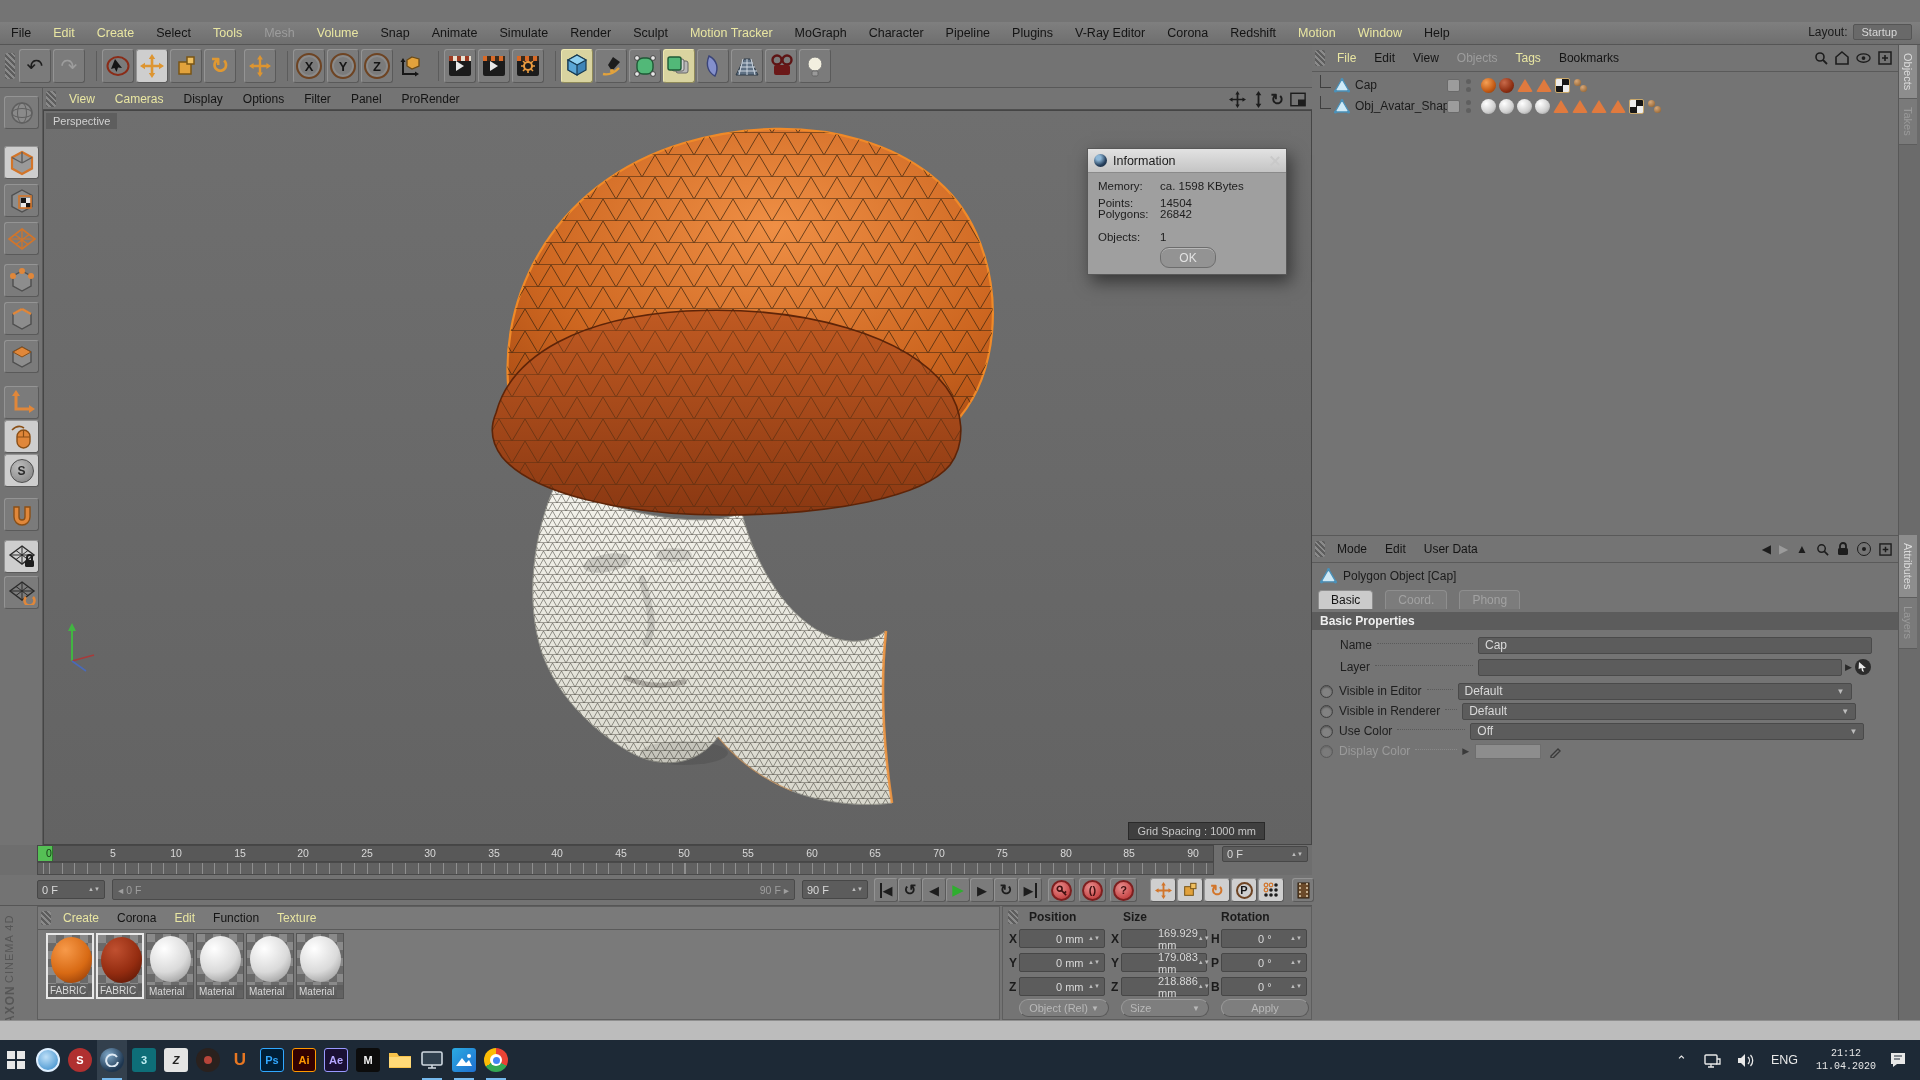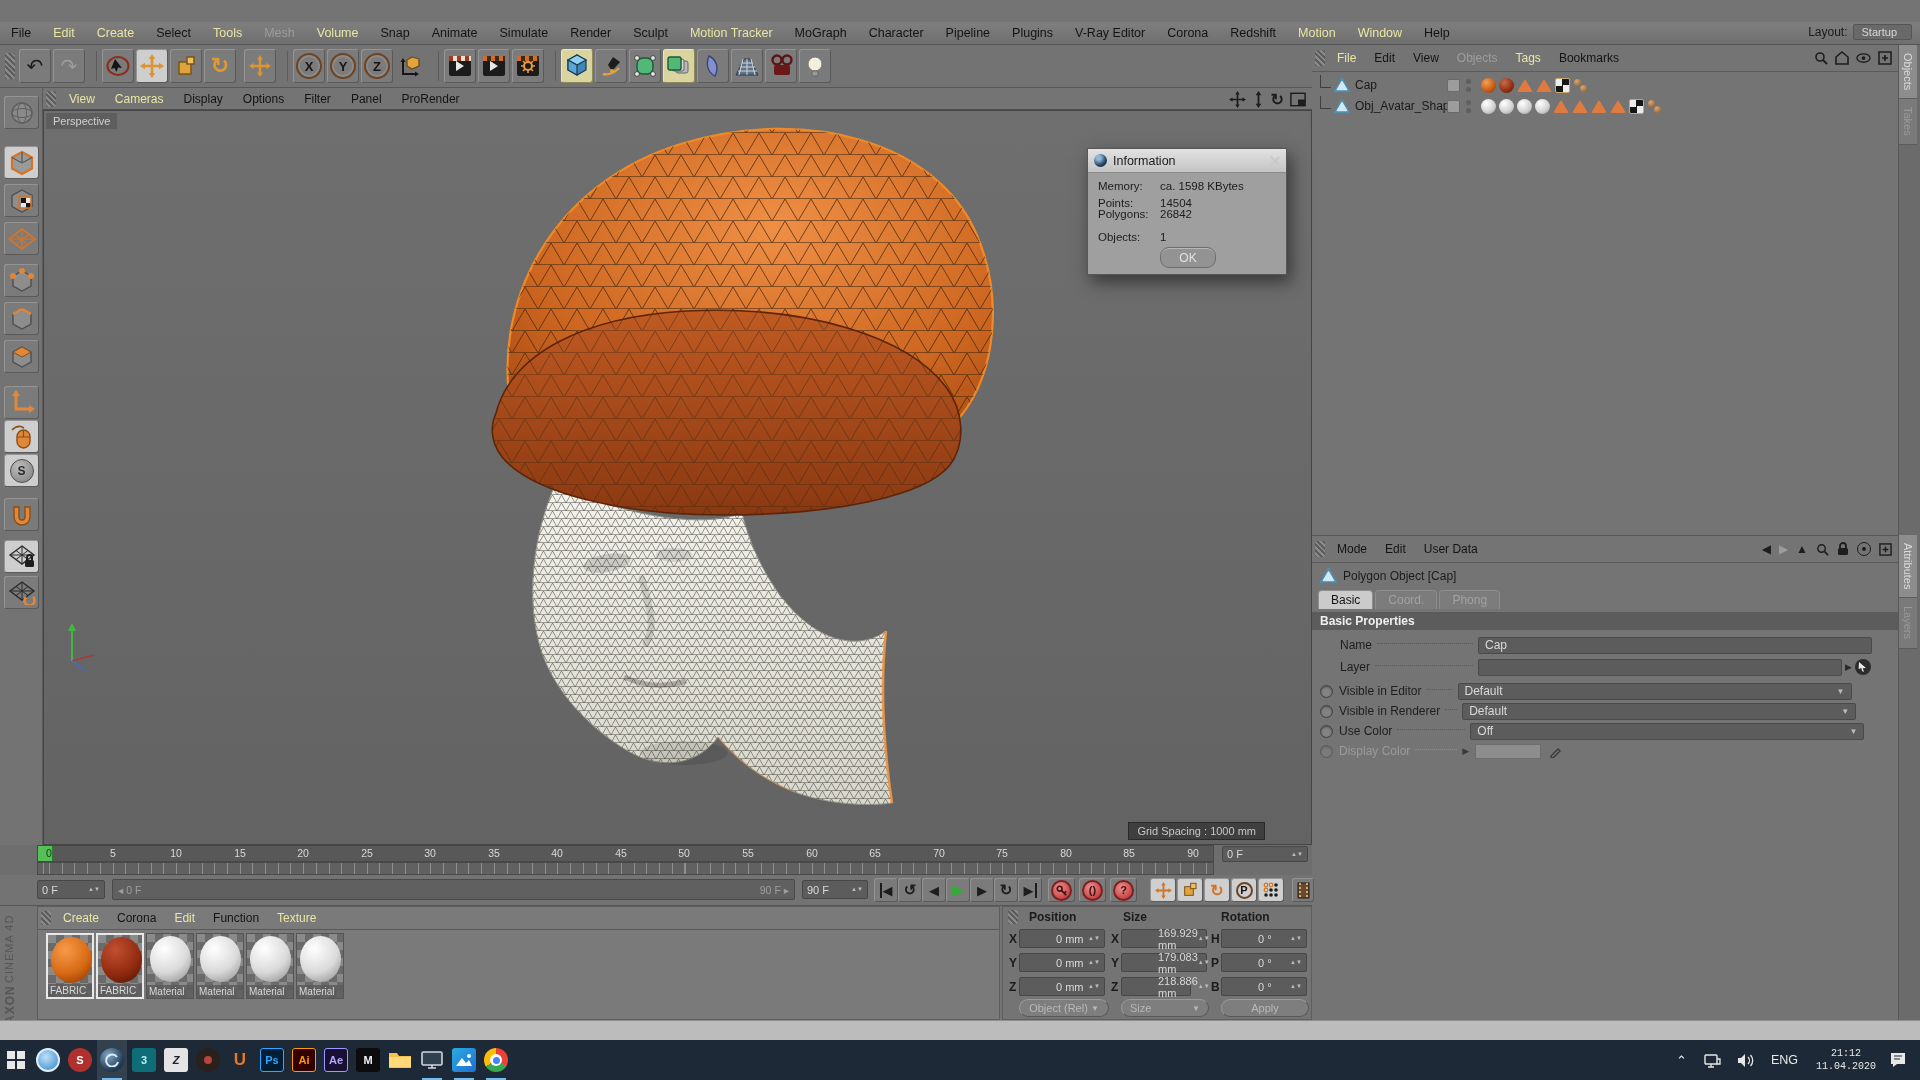--- a/index.html
+++ b/index.html
@@ -616,21 +616,21 @@
     </div>
     <div class="am-title" style="position:absolute;left:8px;top:32px;">
       <svg width="17" height="16" viewBox="0 0 16 15">
         <path d="M8 1L15 13H1z" fill="#cfe9f6" stroke="#4a90b8" stroke-width="1.3"></path>
         <circle cx="8" cy="1.5" r="1.5" fill="#4a90b8"></circle>
           <circle cx="1.5" cy="13" r="1.5" fill="#4a90b8"></circle>
           <circle cx="14.5" cy="13" r="1.5" fill="#4a90b8"></circle>
         </svg>
       <span>Polygon Object [Cap]</span>
     </div>
-    <div style="position:absolute;left:6px;top:54px;display:flex;">
+    <div style="position:absolute;left:6px;top:54px;display:flex;gap:10px;">
       <span class="tab on">Basic</span>
       <span class="tab">Coord.</span>
       <span class="tab">Phong</span>
     </div>
     <div class="secbar" style="position:absolute;left:0;top:76px;width:586px;box-sizing:border-box;">Basic Properties</div>
 
     <div class="arow" style="top:100px;">
       <span style="width:28px;"></span>
         <span class="lbl">Name</span>
       <span class="leader" style="width:96px;"></span>
@@ -885,21 +885,21 @@
         <span>0 °</span>
         <span class="ar">▲▼</span>
       </div>
 
     <span class="crow-lb" style="left:6px;top:73px;">Z</span>
     <div class="spin cfld" style="left:16px;top:70px;width:86px;">
         <span>0 mm</span>
         <span class="ar">▲▼</span>
       </div>
     <span class="crow-lb" style="left:108px;top:73px;">Z</span>
-    <div class="spin cfld" style="left:118px;top:70px;width:70px;">
+    <div class="spin cfld" style="left:118px;top:70px;width:88px;">
         <span>218.886 mm</span>
         <span class="ar">▲▼</span>
       </div>
     <span class="crow-lb" style="left:208px;top:73px;">B</span>
     <div class="spin cfld" style="left:218px;top:70px;width:86px;">
         <span>0 °</span>
         <span class="ar">▲▼</span>
       </div>
 
     <div class="cbtn" style="left:16px;top:92px;width:90px;">

